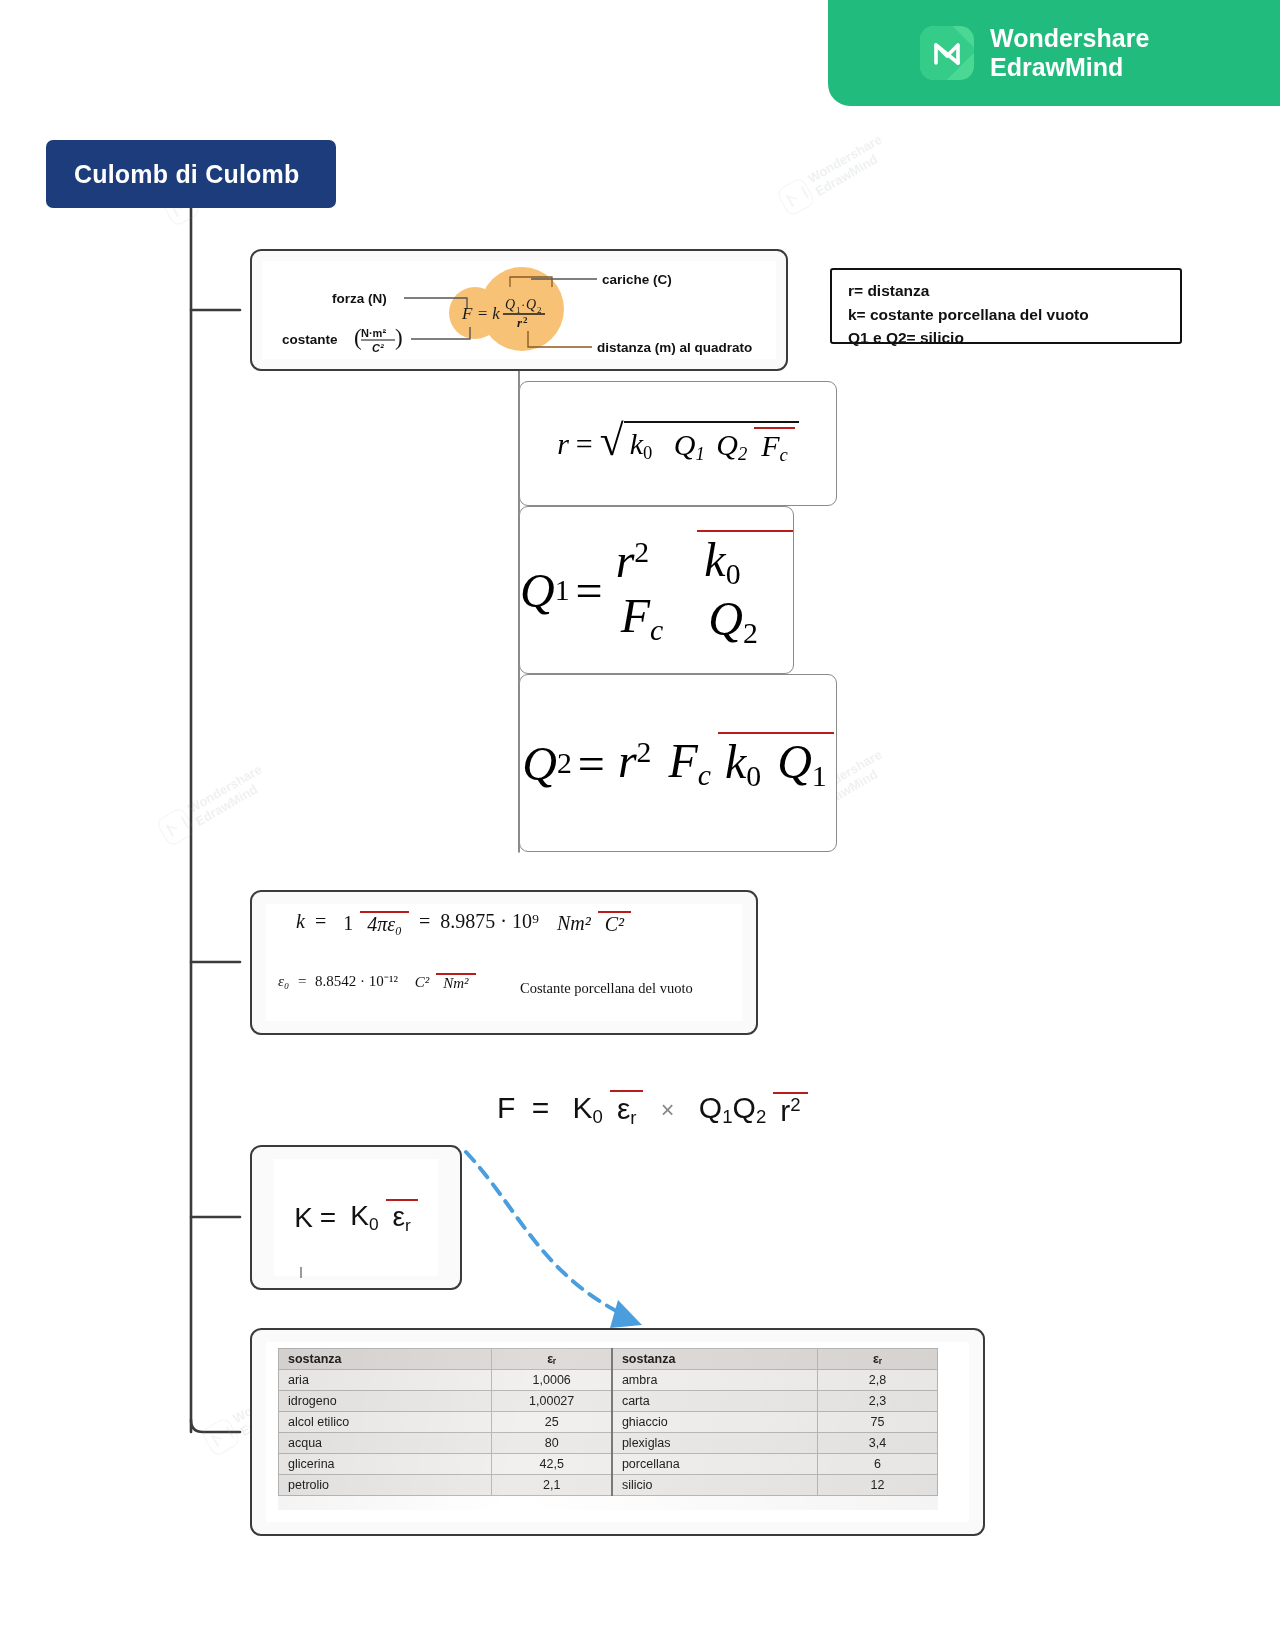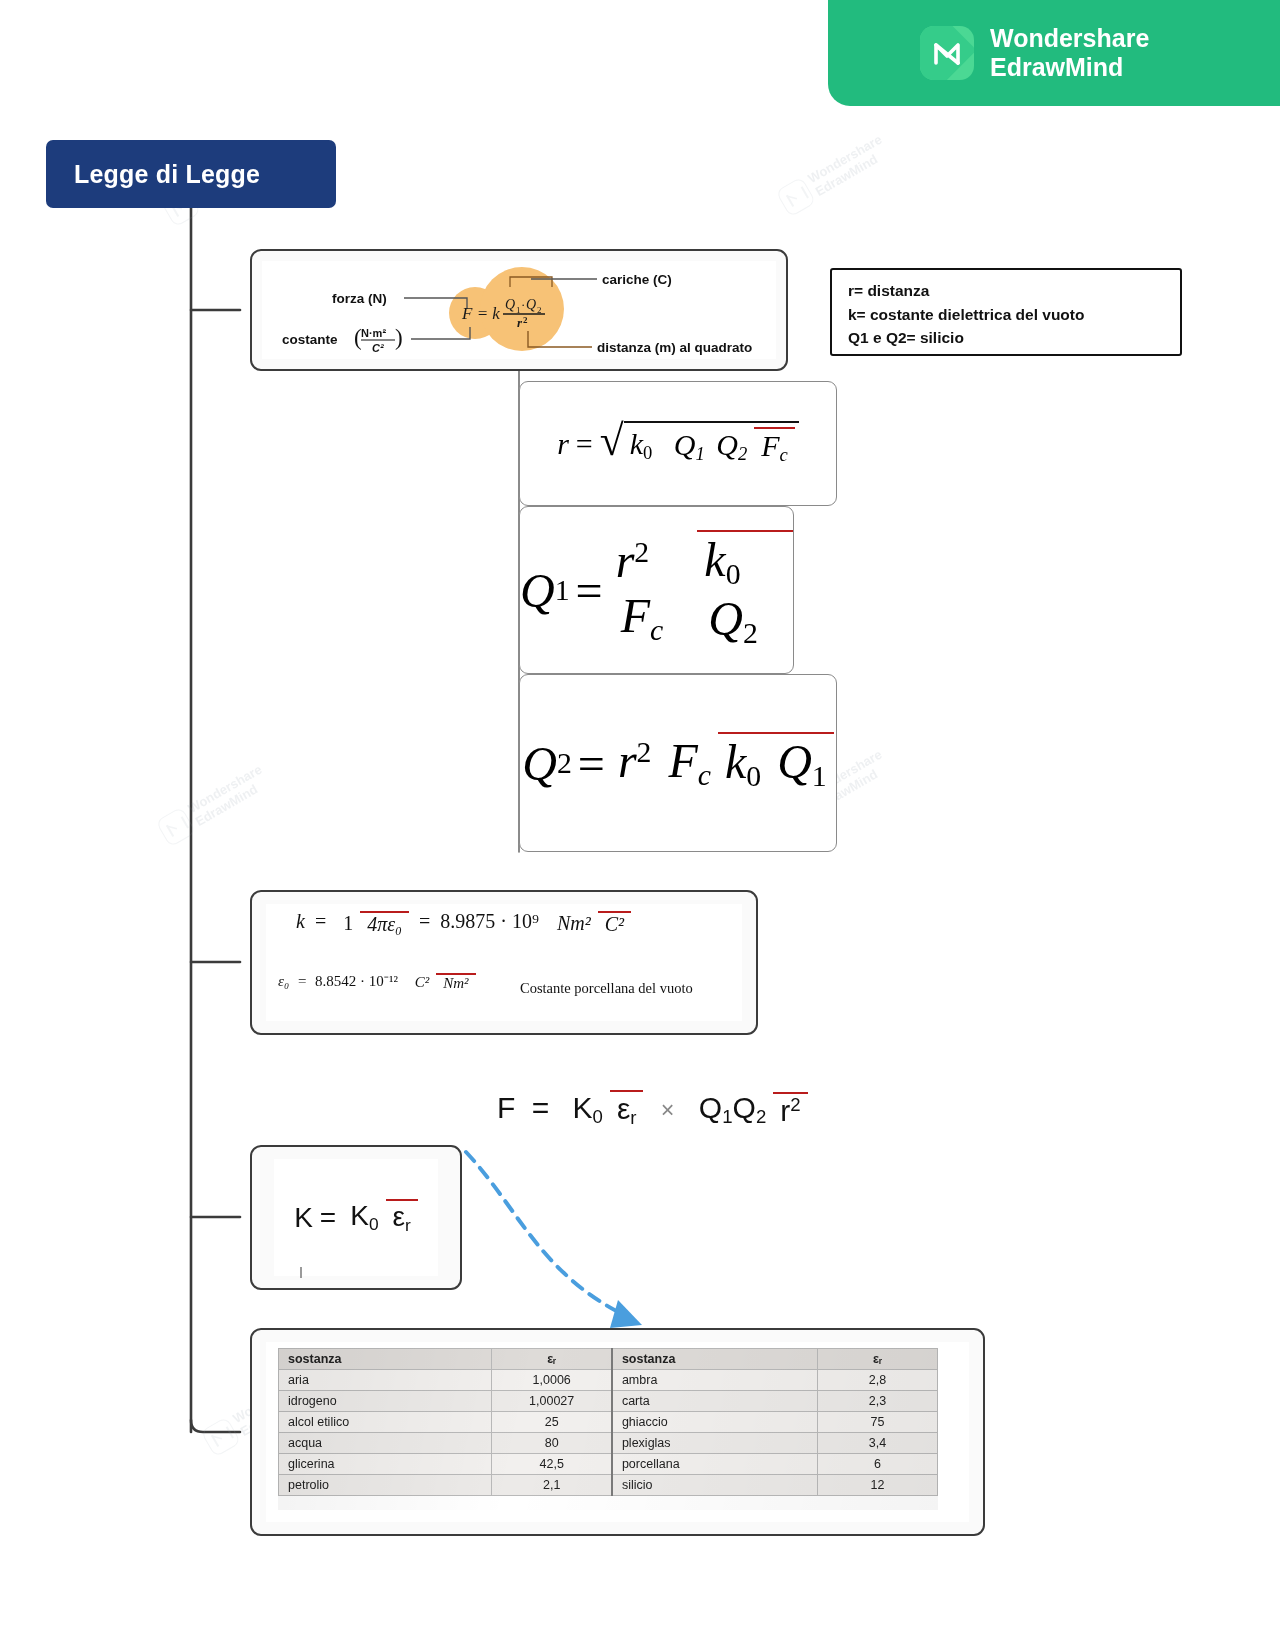--- a/index.html
+++ b/index.html
@@ -75,21 +75,21 @@
     position:absolute; background:#fff;
     border:1.2px solid #8a8a8a; border-radius:9px;
   }
 
   
   #node-formula-diagram { left:250px; top:249px; width:538px; height:122px; }
   #diagram-svg { position:absolute; left:10px; top:10px; }
 
   
   #legend-box {
-    position:absolute; left:830px; top:268px; width:352px; height:88px;
+    position:absolute; left:830px; top:268px; width:352px; height:76px;
     border:2.5px solid #111; background:#fff; border-radius:3px;
     padding:9px 0 0 16px;
   }
   #legend-box .ln { font-size:15.5px; font-weight:bold; color:#111; line-height:1.52; }
 
   
   #node-r  { left:519px; top:381px;  width:318px; height:125px; }
   #node-q1 { left:519px; top:506px;  width:275px; height:168px; }
   #node-q2 { left:519px; top:674px;  width:318px; height:178px; }
 
@@ -229,21 +229,21 @@
       <path d="M3,3 L25,21" fill="none" stroke="#ffffff" stroke-width="3.6" stroke-linecap="round"></path>
     </svg>
   </div>
   <div class="btxt">
     <div>Wondershare</div>
     <div>EdrawMind</div>
   </div>
 </div>
 
 <div id="root-node">
-  <span class="t">Legge di Legge</span>
+  <span class="t">Culomb di Culomb</span>
 </div>
 
 <div class="card" id="node-formula-diagram">
   <div class="inner"></div>
   <svg id="diagram-svg" width="518" height="102" viewBox="0 0 518 102">
 
     <circle cx="213" cy="52" r="26" fill="#f7c276"></circle>
     <circle cx="260" cy="48" r="42" fill="#f7c276"></circle>
 
     <path d="M142,37 L205,37 L205,48" fill="none" stroke="#555" stroke-width="1.4"></path>
@@ -271,21 +271,21 @@
     <text id="lbl-cu-den" x="110" y="91" font-family="Liberation Sans, sans-serif" font-size="11" font-weight="bold" font-style="italic" fill="#111">C²</text>
     <text x="133" y="84" font-family="Liberation Serif, serif" font-size="23" fill="#111">)</text>
 
     <text id="lbl-cariche" x="340" y="23" font-family="Liberation Sans, sans-serif" font-size="13.5" font-weight="bold" fill="#111">cariche (C)</text>
     <text id="lbl-distanza" x="335" y="91" font-family="Liberation Sans, sans-serif" font-size="13.5" font-weight="bold" fill="#111">distanza (m) al quadrato</text>
   </svg>
 </div>
 
 <div id="legend-box">
   <div class="ln">r= distanza</div>
-  <div class="ln">k= costante dielettrica del vuoto</div>
+  <div class="ln">k= costante porcellana del vuoto</div>
   <div class="ln">Q1 e Q2= silicio</div>
 </div>
 
 <div class="thinbox" id="node-r">
   <div class="mathwrap" style="font-size:30px;">
     <span class="it">r</span>
     <span style="padding:0 7px">=</span>
     <span class="sqrt">
       <span class="sign" style="font-size:1.45em;line-height:.88;">√</span>
       <span class="body">

